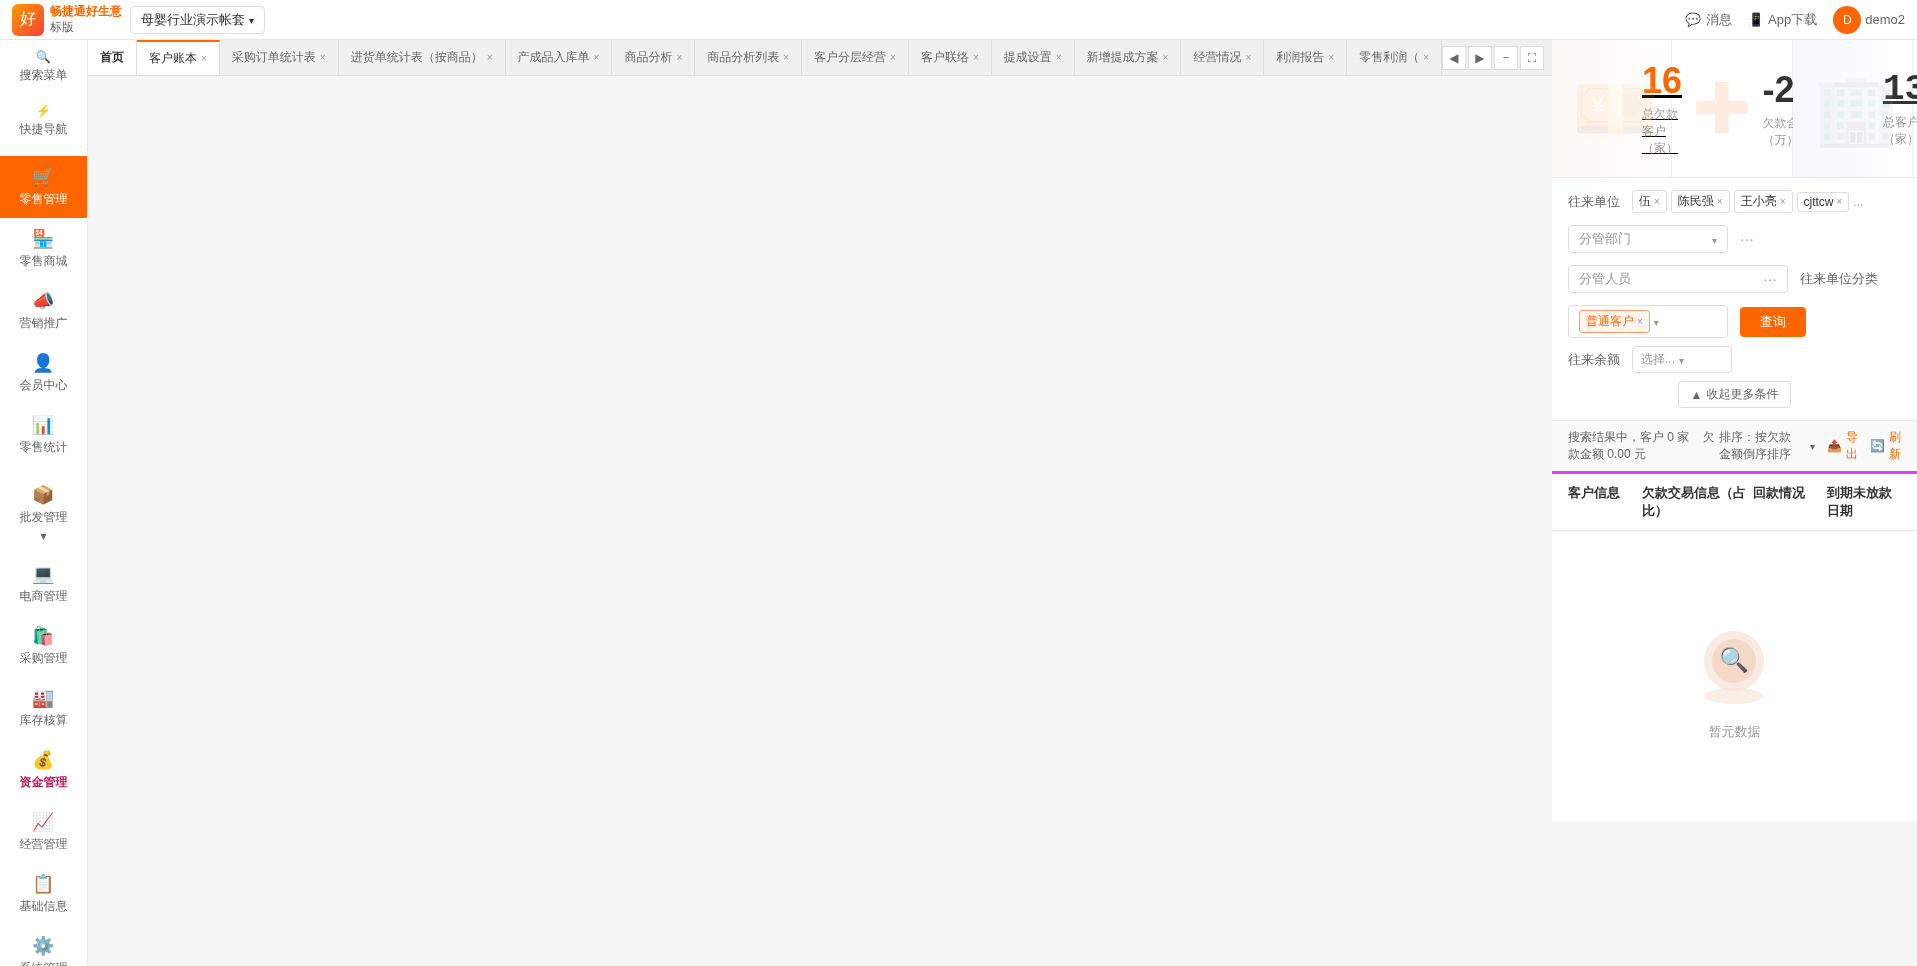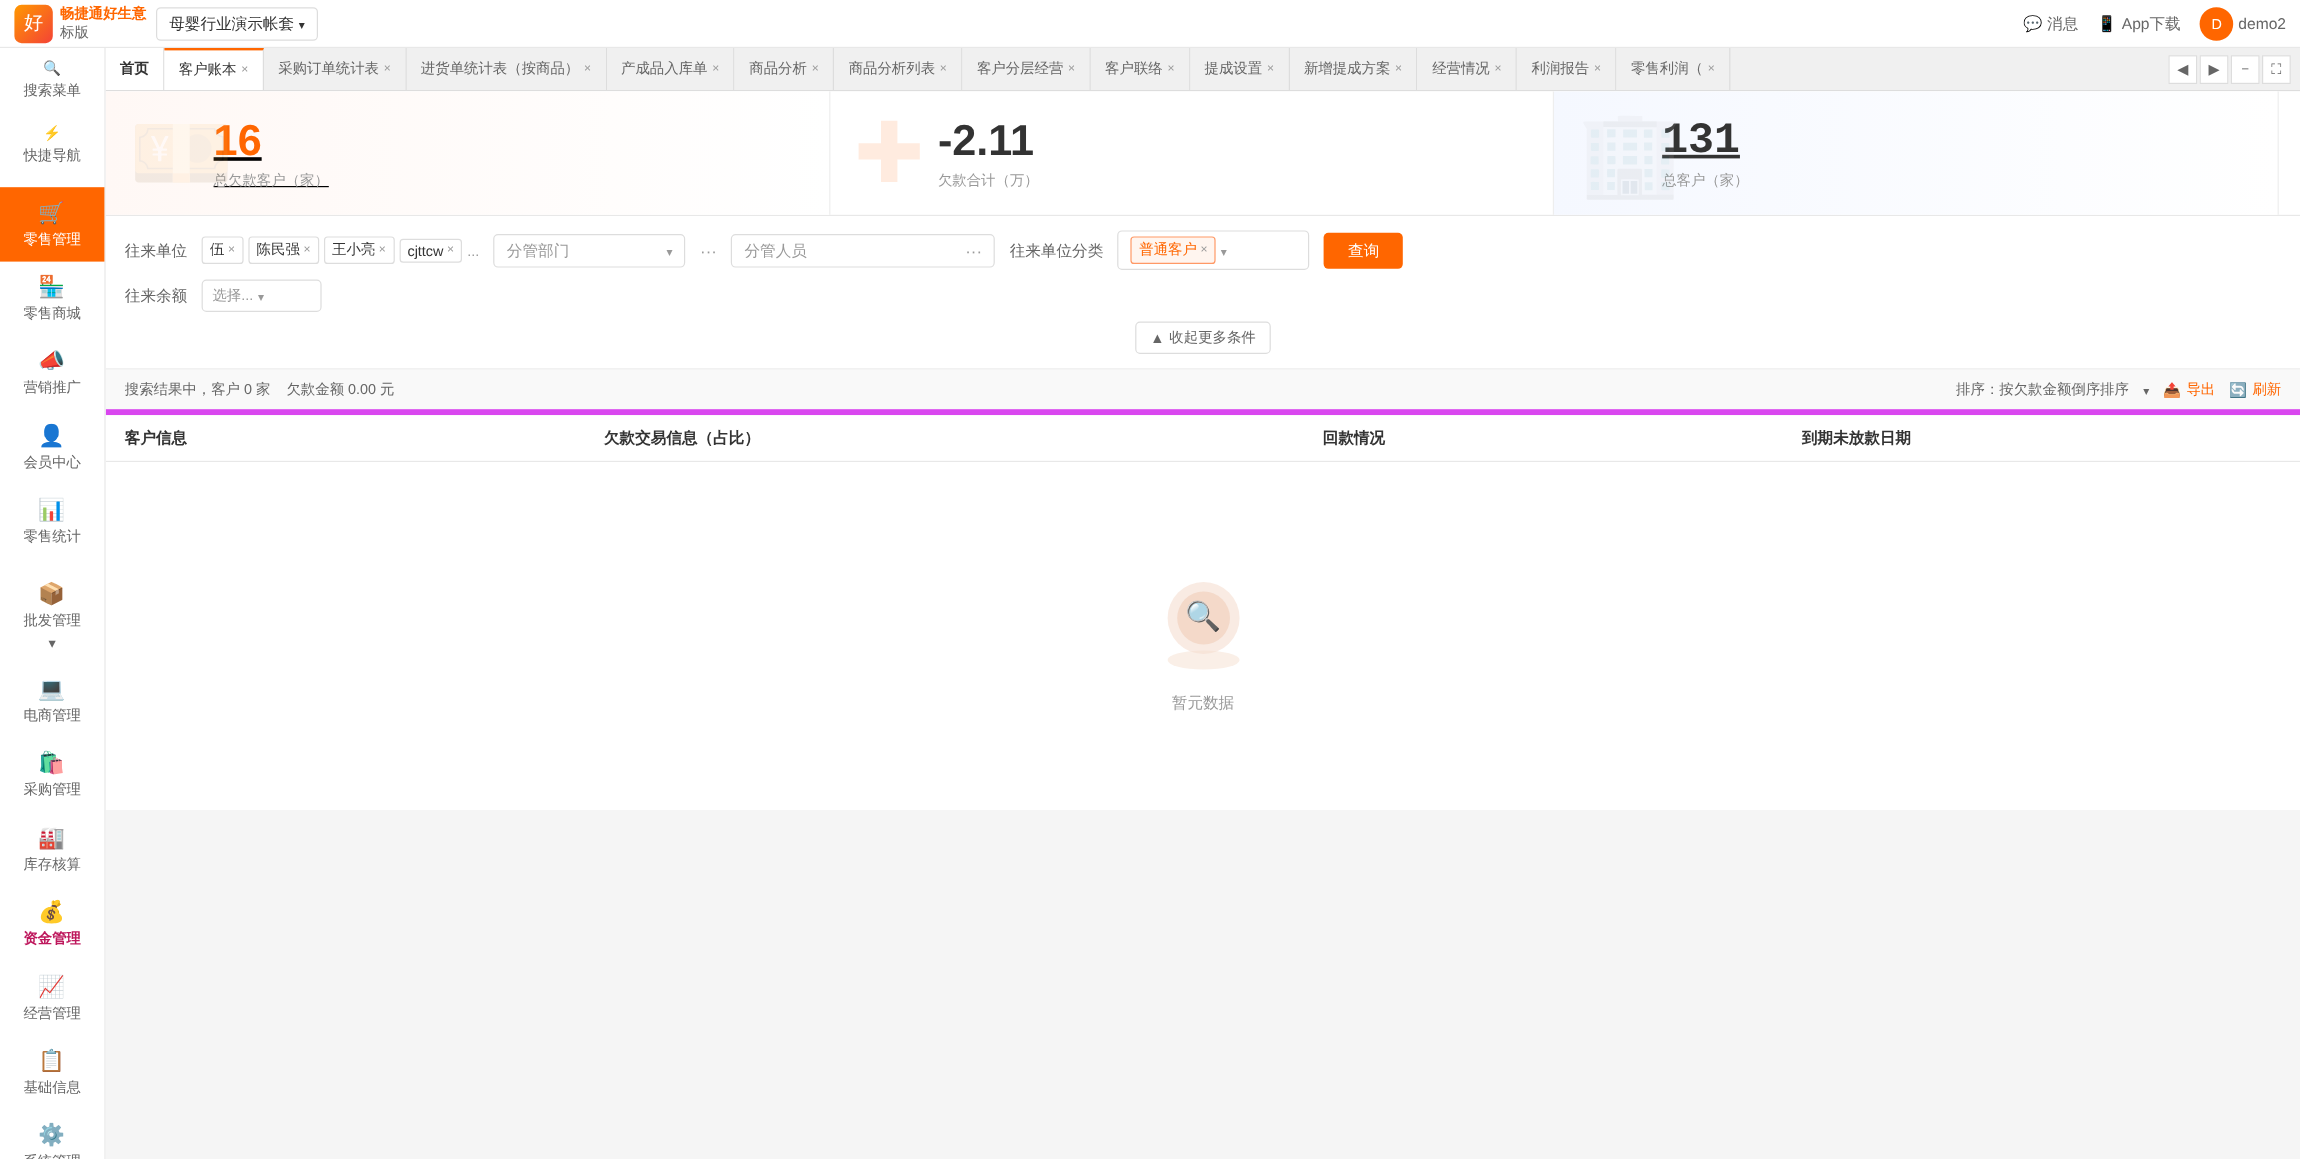--- a/index.html
+++ b/index.html
@@ -29,21 +29,21 @@
 
     
     .sidebar { width: 88px; background: #fff; border-right: 1px solid #e8e8e8; display: flex; flex-direction: column; flex-shrink: 0; }
     .sidebar-item { display: flex; flex-direction: column; align-items: center; padding: 10px 6px; cursor: pointer; color: #666; font-size: 12px; gap: 3px; }
     .sidebar-item.active { background: #ff6600; color: white; }
     .sidebar-item.active-light { color: #ff6600; }
     .sidebar-item-icon { font-size: 18px; }
     .sidebar-divider { height: 1px; background: #f0f0f0; margin: 4px 0; }
 
     
-    .content-area { flex: 1; display: flex; flex-direction: column; overflow: hidden; }
+    .content-area { flex: 1; display: flex; overflow: hidden; }
 
     
     .tab-bar { display: flex; align-items: center; background: #f0f0f0; height: 36px; flex-shrink: 0; border-bottom: 1px solid #ddd; overflow: hidden; }
     .tab-item { display: flex; align-items: center; gap: 4px; padding: 0 12px; height: 36px; cursor: pointer; font-size: 12px; color: #666; border-right: 1px solid #ddd; white-space: nowrap; flex-shrink: 0; background: #f0f0f0; }
     .tab-item.active { background: #fff; color: #333; border-top: 2px solid #ff6600; }
     .tab-item.home { background: #fff; font-weight: bold; color: #333; }
     .tab-close { font-size: 10px; color: #999; cursor: pointer; }
     .tab-controls { display: flex; align-items: center; margin-left: auto; gap: 2px; padding-right: 8px; }
     .tab-control-btn { width: 24px; height: 24px; display: flex; align-items: center; justify-content: center; cursor: pointer; color: #666; border: 1px solid #ddd; background: #fff; font-size: 12px; }
 
@@ -71,21 +71,21 @@
     .filter-tag-close { color: #999; cursor: pointer; font-size: 10px; }
     .filter-more { color: #999; cursor: pointer; font-size: 12px; }
     .filter-dropdown { display: flex; align-items: center; gap: 4px; border: 1px solid #ddd; border-radius: 4px; padding: 4px 10px; background: #fff; cursor: pointer; min-width: 160px; font-size: 13px; color: #999; }
     .filter-dropdown-wide { min-width: 220px; }
     .filter-tag-selected { background: #fff5ef; border-color: #ff9966; color: #ff6600; }
     .collapse-btn { display: flex; align-items: center; gap: 4px; color: #666; cursor: pointer; font-size: 12px; padding: 4px 12px; border: 1px solid #ddd; border-radius: 4px; }
     .filter-center { display: flex; justify-content: center; margin-top: 4px; }
     .filter-select { border: 1px solid #ddd; border-radius: 4px; padding: 4px 8px; font-size: 12px; color: #999; background: #fff; display: flex; align-items: center; gap: 4px; min-width: 100px; }
 
     
-    .result-bar { background: #f9f9f9; padding: 8px 16px; display: flex; align-items: center; justify-content: space-between; border-bottom: 5px solid #d946ef; font-size: 12px; color: #666; }
+    .result-bar { background: #f9f9f9; padding: 8px 16px; display: flex; align-items: center; justify-content: space-between; border-bottom: 3px solid #d946ef; font-size: 12px; color: #666; }
     .result-actions { display: flex; align-items: center; gap: 12px; }
     .result-action { display: flex; align-items: center; gap: 4px; cursor: pointer; color: #ff6600; }
 
     
     .table-container { background: #fff; }
     .table-header { display: flex; padding: 10px 16px; border-bottom: 1px solid #e8e8e8; font-size: 13px; font-weight: bold; color: #333; }
     .table-col-1 { flex: 2; }
     .table-col-2 { flex: 3; }
     .table-col-3 { flex: 2; }
     .table-col-4 { flex: 2; }

